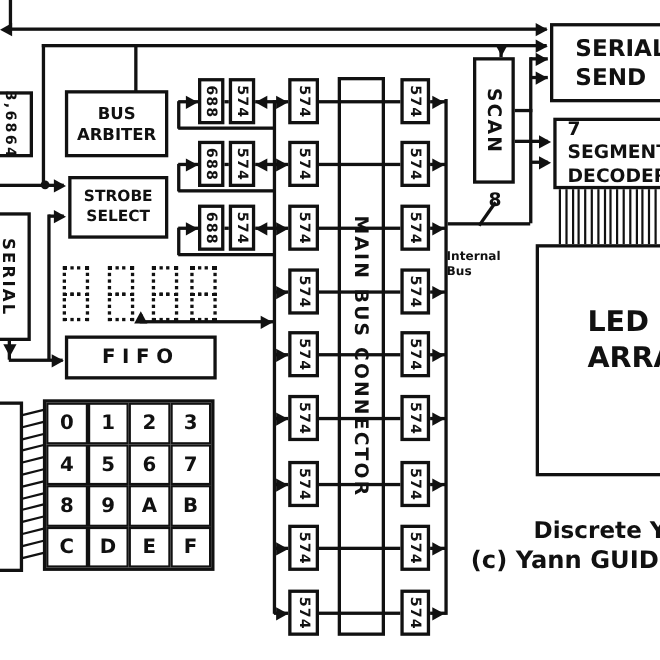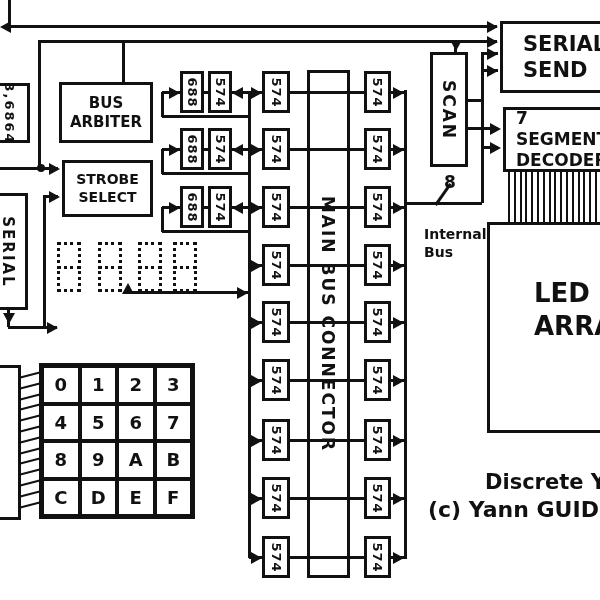--- a/index.html
+++ b/index.html
@@ -45,20 +45,23 @@
   <div class="box" style="left:59px;top:82px;width:94px;height:61px;">
     <span class="pre" style="font-size:15px;">BUS
 ARBITER</span>
   </div>
 
   <div class="box" style="left:62px;top:160px;width:91px;height:57px;">
     <span class="pre" style="font-size:14px;">STROBE
 SELECT</span>
   </div>
 
+  <div class="box" style="left:59px;top:305px;width:138px;height:40px;">
+    <span class="pre" style="font-size:18px;letter-spacing:6px;">FIFO</span>
+  </div>
 
   <div class="box" style="left:-12px;top:365px;width:33px;height:155px;"></div>
 
   <div class="box" style="left:307px;top:70px;width:43px;height:508px;background:transparent;">
     <span class="vtext" style="font-size:17px;">MAIN BUS CONNECTOR</span>
   </div>
 
   <div class="box" style="left:430px;top:52px;width:38px;height:115px;">
     <span class="vtext" style="font-size:17px;">SCAN</span>
   </div>
@@ -92,21 +95,21 @@
       <div class="key">A</div>
       <div class="key">B</div>
       <div class="key">C</div>
       <div class="key">D</div>
       <div class="key">E</div>
       <div class="key">F</div>
     </div>
 
   <div class="dot" style="left:37px;top:164px;"></div>
 
-  <div class="hand pre" style="left:424px;top:226px;font-size:14px;text-align:left;">Internal
+  <div class="hand pre" style="left:406px;top:226px;font-size:11px;text-align:left;">Internal
 Bus</div>
   <div class="hand" style="left:444px;top:172px;font-size:17px;">8</div>
   <div class="w" style="left:430px;top:193px;width:26px;height:3px;transform:rotate(-55deg);"></div>
   <div class="hand" style="left:485px;top:470px;font-size:21px;white-space:nowrap;">Discrete YAS</div>
   <div class="hand" style="left:428px;top:497px;font-size:22px;white-space:nowrap;">(c) Yann GUIDON</div>
 
 <div class="w" style="left: 10px; top: 25px; width: 487px; height: 3px;"></div>
     <div class="w" style="left: 38px; top: 40px; width: 459px; height: 3px;"></div>
     <div class="w" style="left: 0px; top: 167px; width: 58px; height: 3px;"></div>
     <div class="w" style="left: 44px; top: 195px; width: 14px; height: 3px;"></div>

